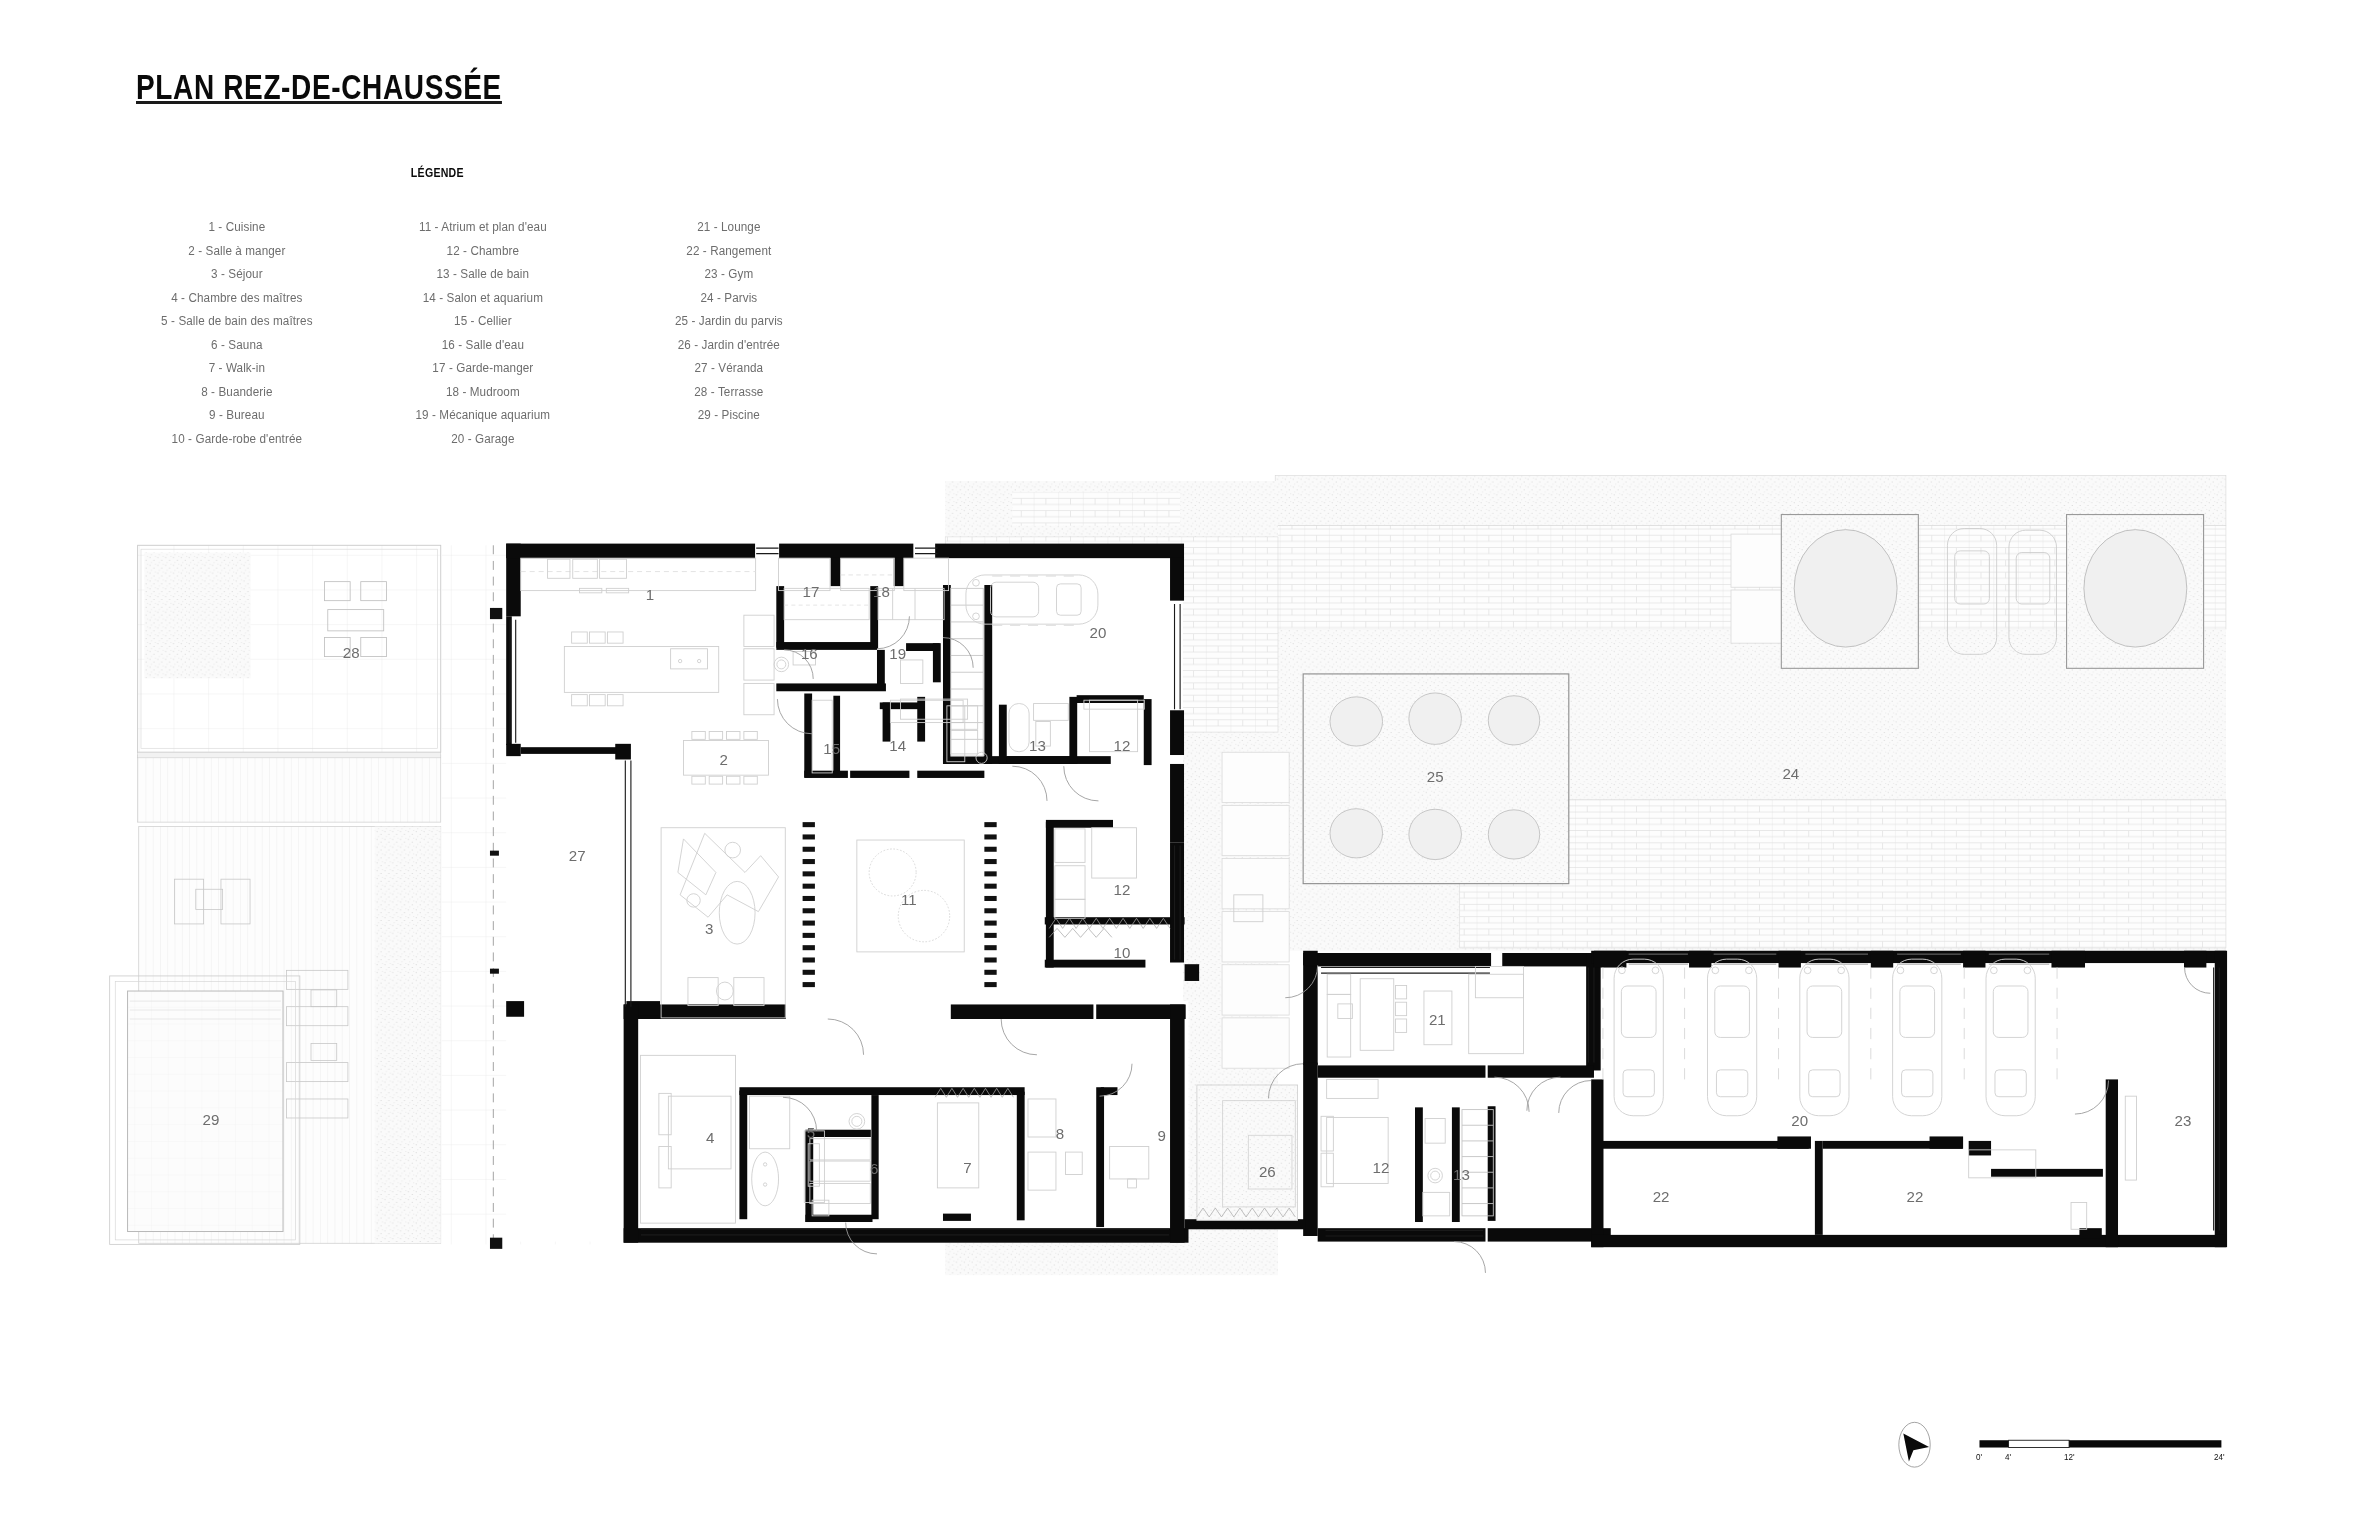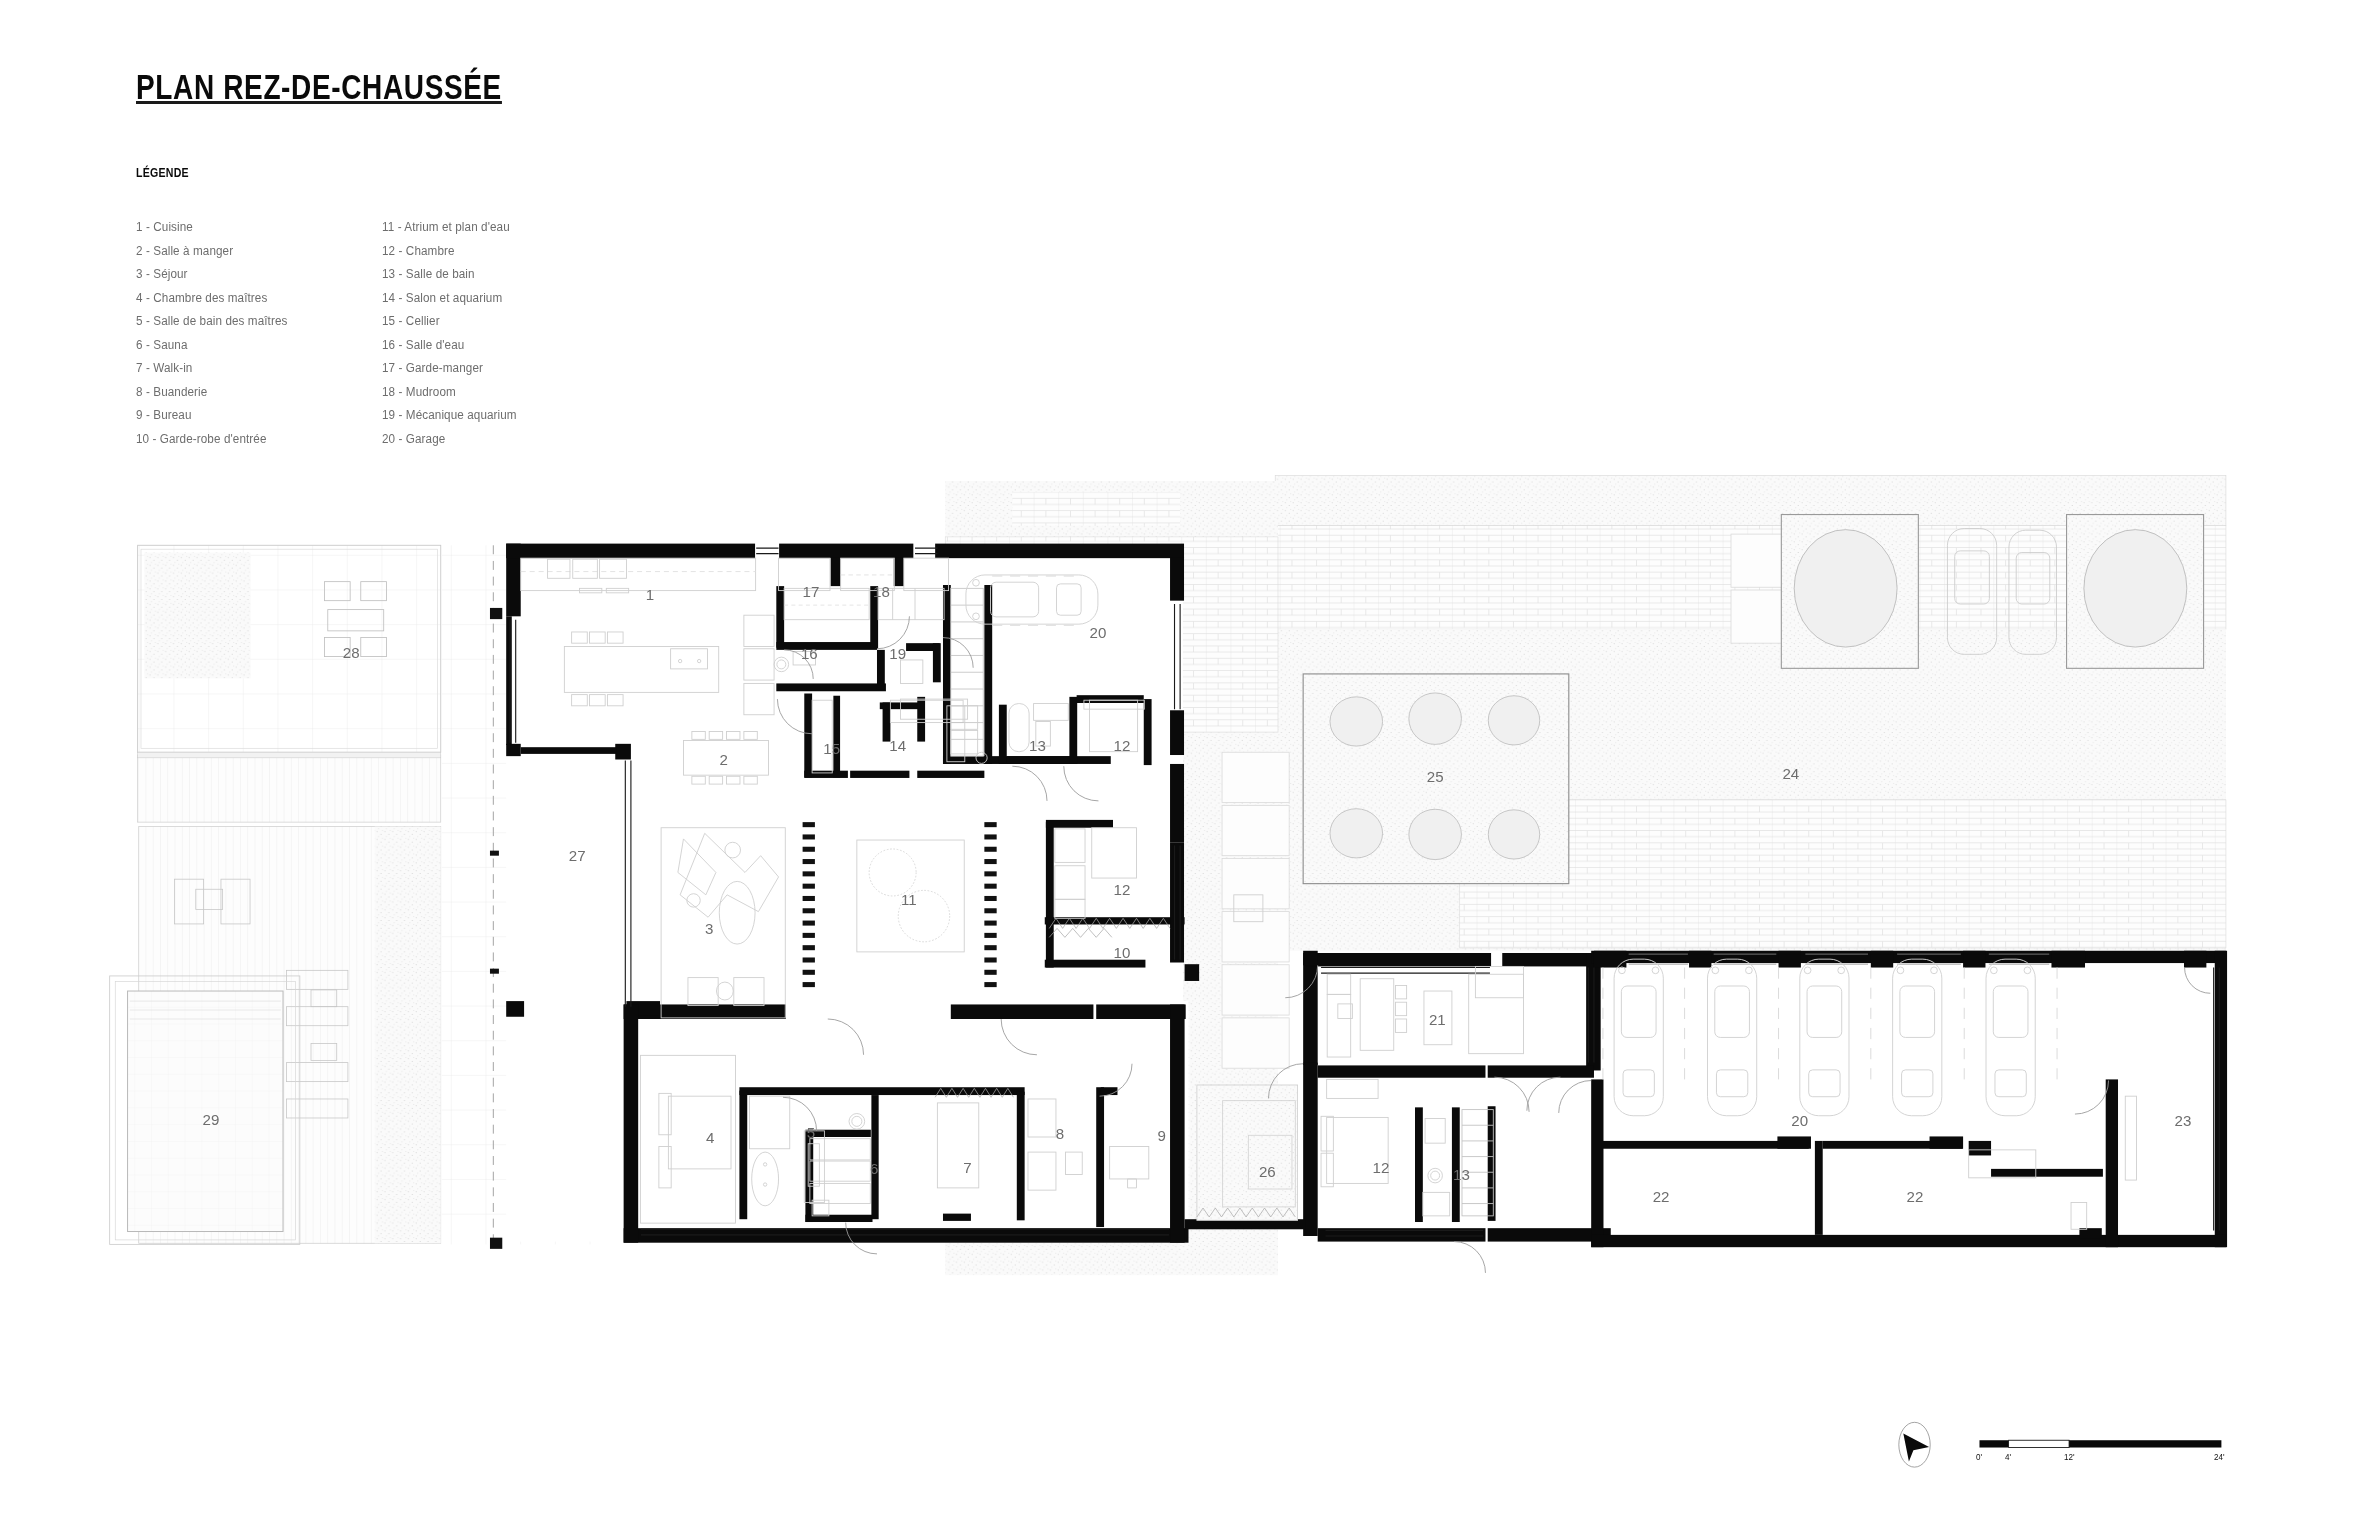--- a/index.html
+++ b/index.html
@@ -8,21 +8,21 @@
     font-family:"Liberation Sans", sans-serif;color:#1a1a1a;
   }
 
   
   #title-block{position:absolute;left:136px;top:67px;text-decoration:underline;}
   #page-title{
     font-size:35px;font-weight:bold;letter-spacing:0.8px;
     transform:scaleX(0.80);transform-origin:left center;
     white-space:nowrap;color:#0a0a0a;
   }
-  #legend-block{position:absolute;left:136px;top:166px;}
+  #legend-block{position:absolute;left:120px;top:166px;text-align:center;}
   #legend-heading{
     font-size:12.3px;font-weight:bold;letter-spacing:0.3px;
     transform:scaleX(0.86);transform-origin:left center;color:#0a0a0a;
   }
   #legend-cols{display:flex;margin-top:36px;}
   .legend-col{width:246px;}
   .legend-item{
     font-size:12.3px;line-height:23.5px;color:#6d6d6d;font-weight:300;
     letter-spacing:0.1px;white-space:nowrap;
     transform:scaleX(0.95);transform-origin:left center;
@@ -63,20 +63,31 @@
       <div class="legend-item">11 - Atrium et plan d'eau</div>
       <div class="legend-item">12 - Chambre</div>
       <div class="legend-item">13 - Salle de bain</div>
       <div class="legend-item">14 - Salon et aquarium</div>
       <div class="legend-item">15 - Cellier</div>
       <div class="legend-item">16 - Salle d'eau</div>
       <div class="legend-item">17 - Garde-manger</div>
       <div class="legend-item">18 - Mudroom</div>
       <div class="legend-item">19 - Mécanique aquarium</div>
       <div class="legend-item">20 - Garage</div>
+    </div>
+    <div class="legend-col">
+      <div class="legend-item">21 - Lounge</div>
+      <div class="legend-item">22 - Rangement</div>
+      <div class="legend-item">23 - Gym</div>
+      <div class="legend-item">24 - Parvis</div>
+      <div class="legend-item">25 - Jardin du parvis</div>
+      <div class="legend-item">26 - Jardin d'entrée</div>
+      <div class="legend-item">27 - Véranda</div>
+      <div class="legend-item">28 - Terrasse</div>
+      <div class="legend-item">29 - Piscine</div>
     </div>
   </div>
 </div>
 
 <div id="plan">
 <svg width="2377" height="1538" viewBox="0 0 4250 2750" xmlns="http://www.w3.org/2000/svg">
   <defs>
     <pattern id="stipple" width="14" height="14" patternUnits="userSpaceOnUse">
       <rect width="14" height="14" fill="#fafafa"></rect>
       <circle cx="2" cy="3" r="0.8" fill="#b8b8b8"></circle>

